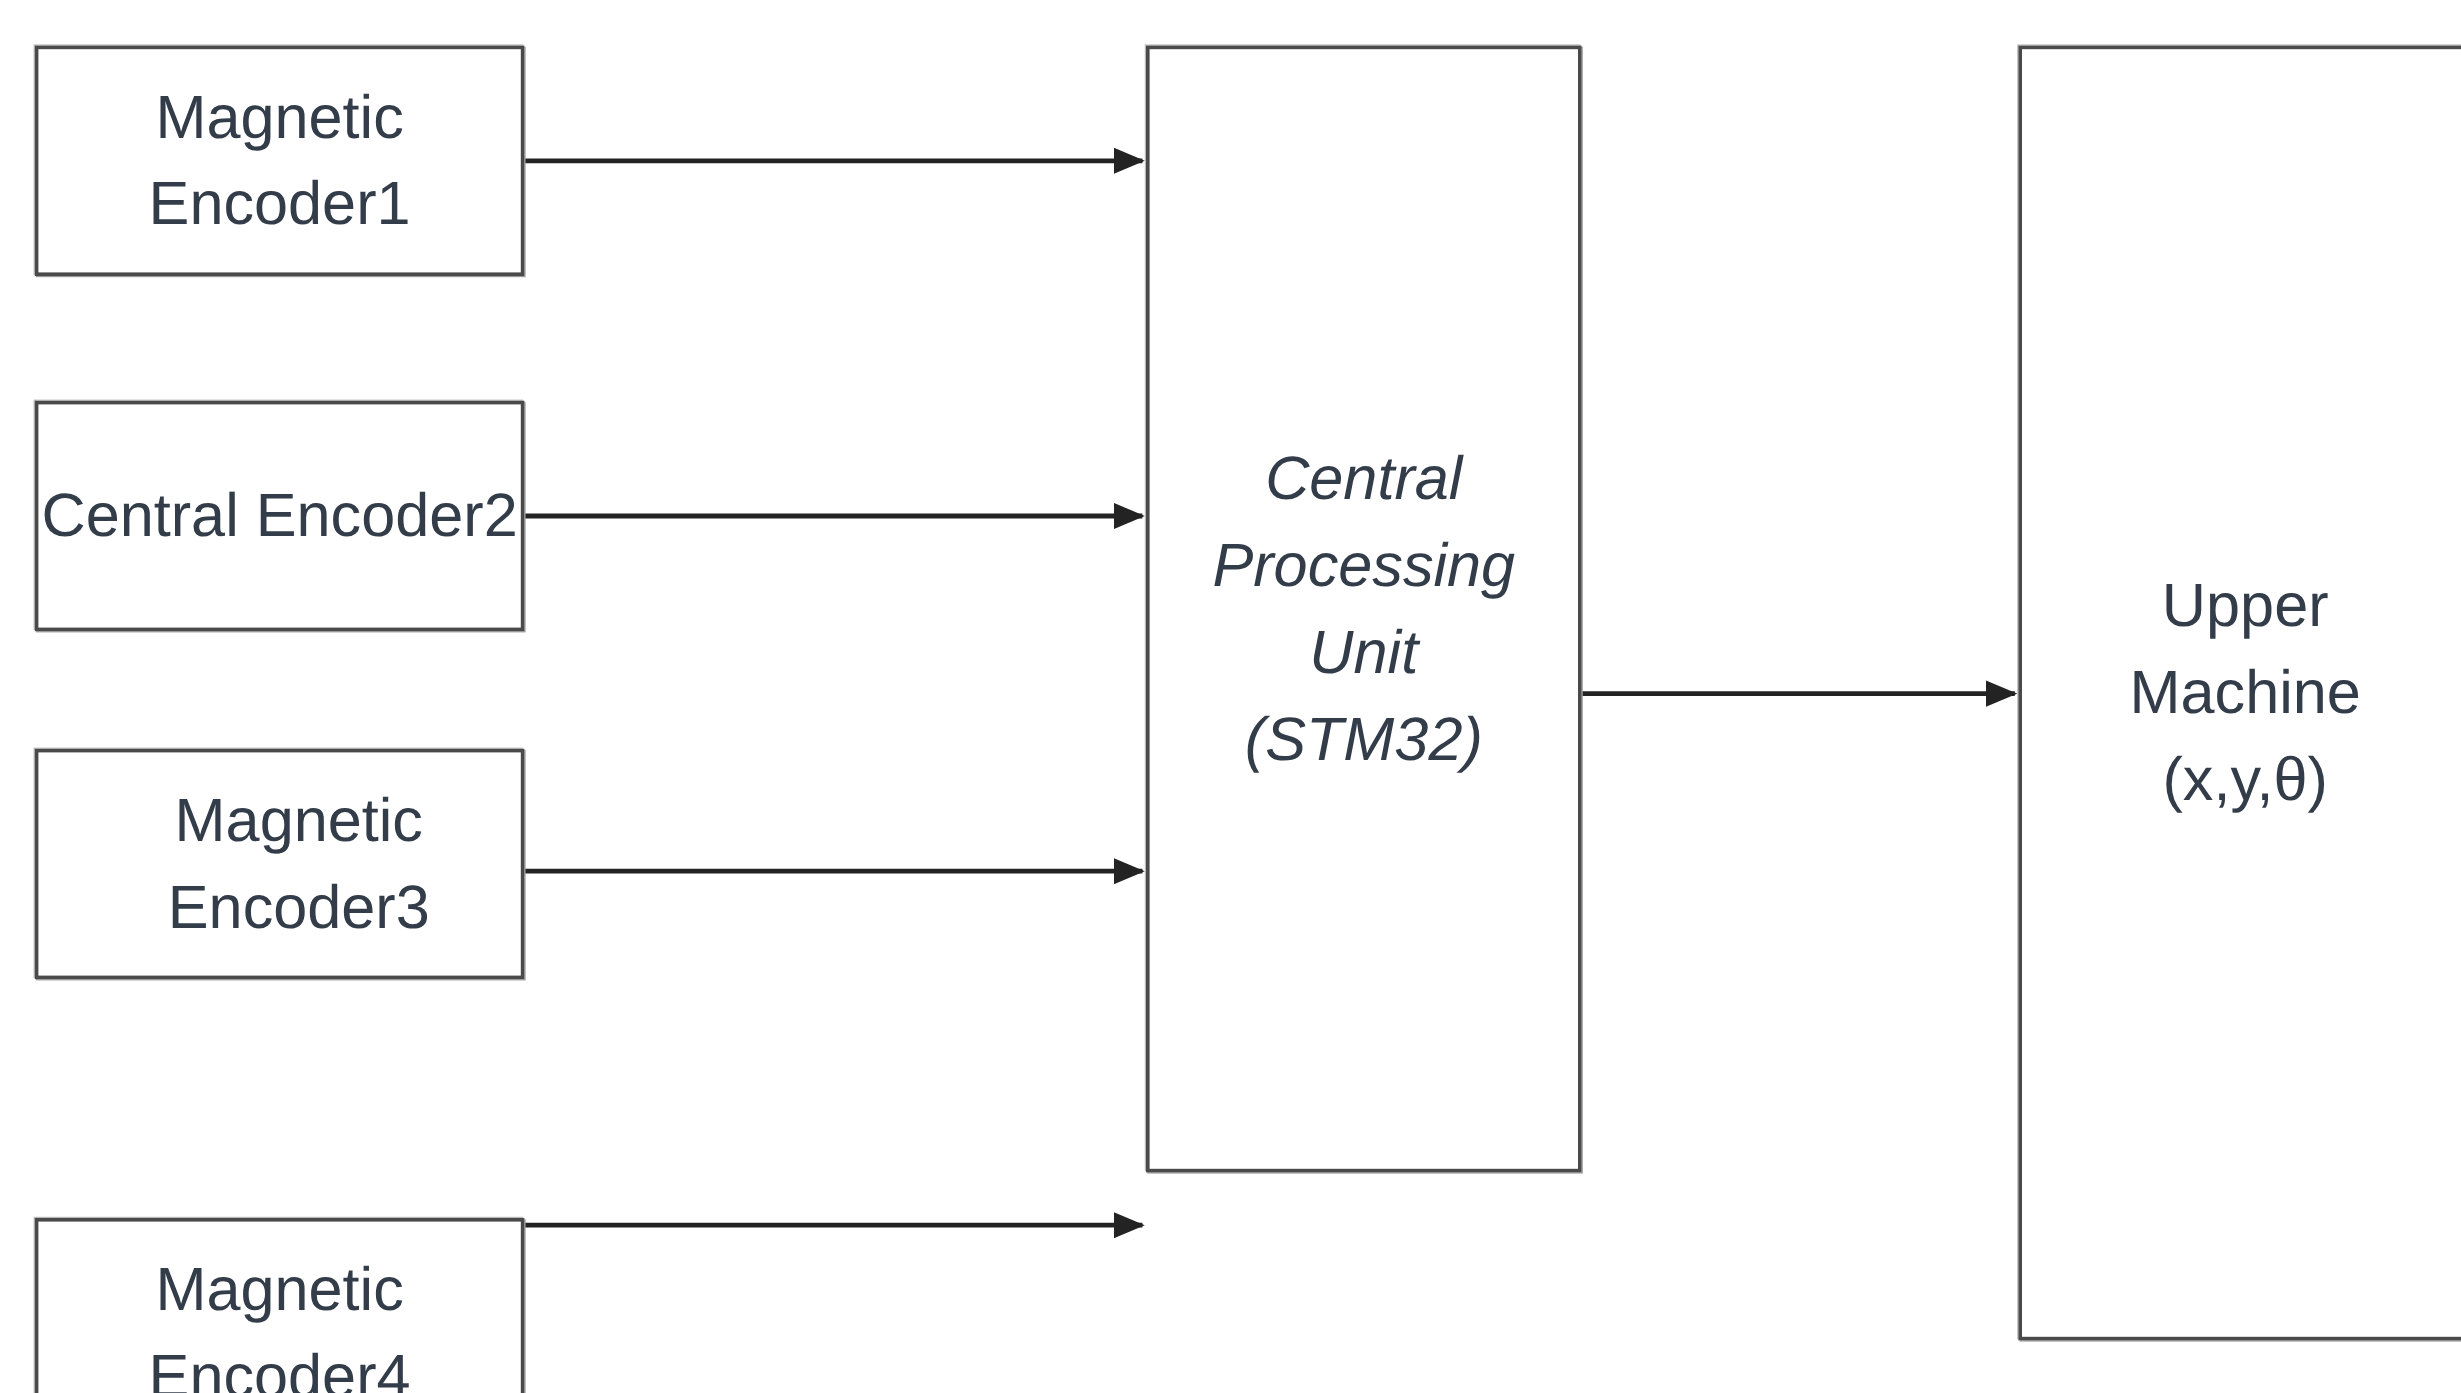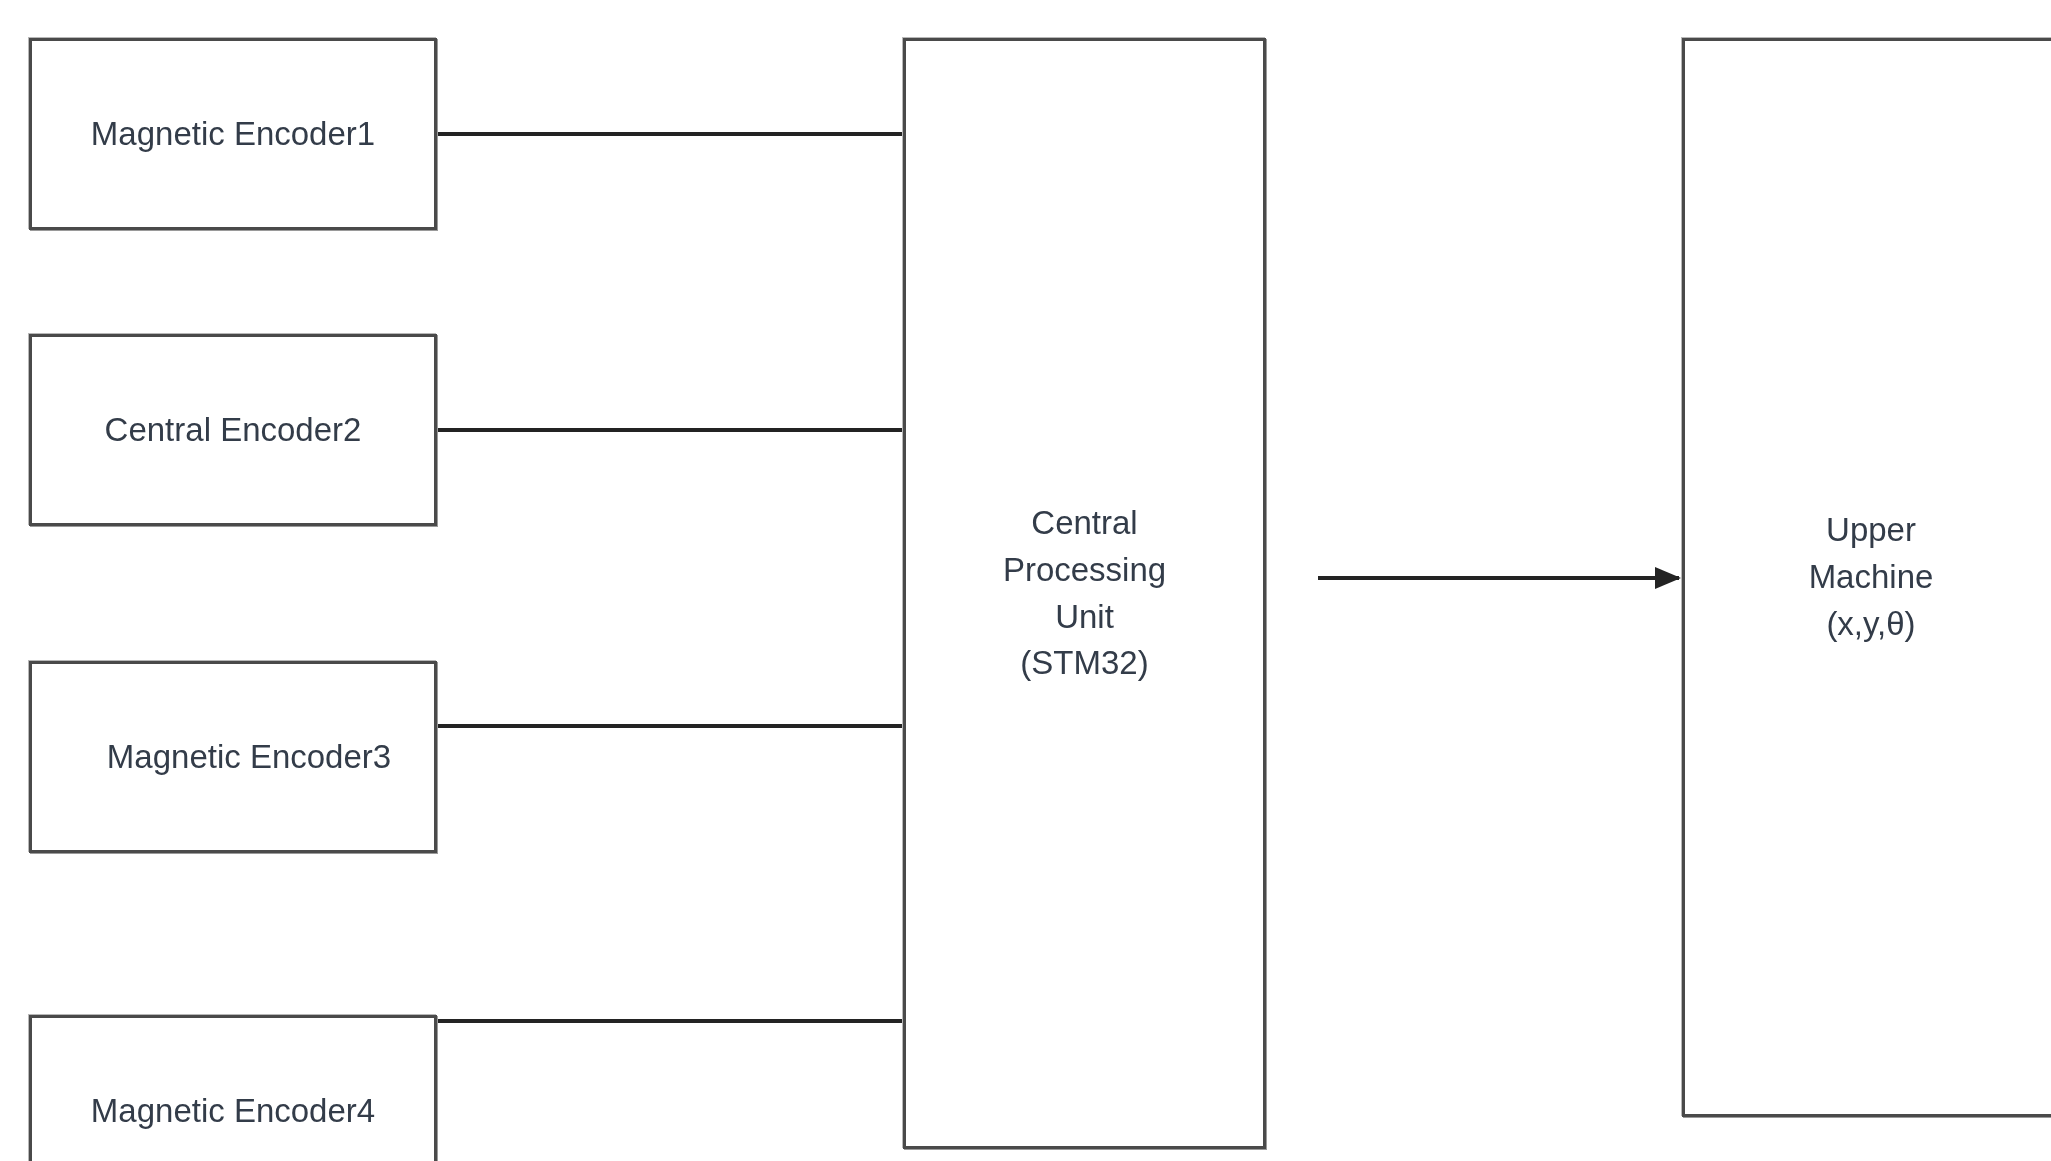--- a/index.html
+++ b/index.html
@@ -23,32 +23,32 @@
   .node {
     position: absolute;
     background: var(--background);
     border: 3px solid var(--border);
     box-shadow: -1px -1px 0 0 #b8b8b8, 1px 1px 0 0 #9a9a9a;
     display: flex;
     align-items: center;
     justify-content: center;
     text-align: center;
     color: var(--text);
-    font-size: 33px;
+    font-size: 51px;
     line-height: 1.42;
     white-space: pre-line;
   }
   
   .encoder { left: 29px; width: 408px; height: 192px; }
   .encoder-1 { top: 38px; }
   .encoder-2 { top: 334px; }
-  .encoder-3 { top: 661px; padding-left: 32px; }
+  .encoder-3 { top: 624px; padding-left: 32px; }
   .encoder-4 { top: 977px; margin-top: 38px; }
   
-  .cpu   { left: 903px;  top: 38px; width: 363px; height: 1111px; }
+  .cpu   { left: 955px;  top: 38px; width: 363px; height: 939px; font-style: italic; }
   .upper { left: 1682px; top: 38px; width: 378px; height: 1079px; }
   
   .edges {
     position: absolute;
     inset: 0;
     width: 100%;
     height: 100%;
     pointer-events: none;
   }
   .edges line {

